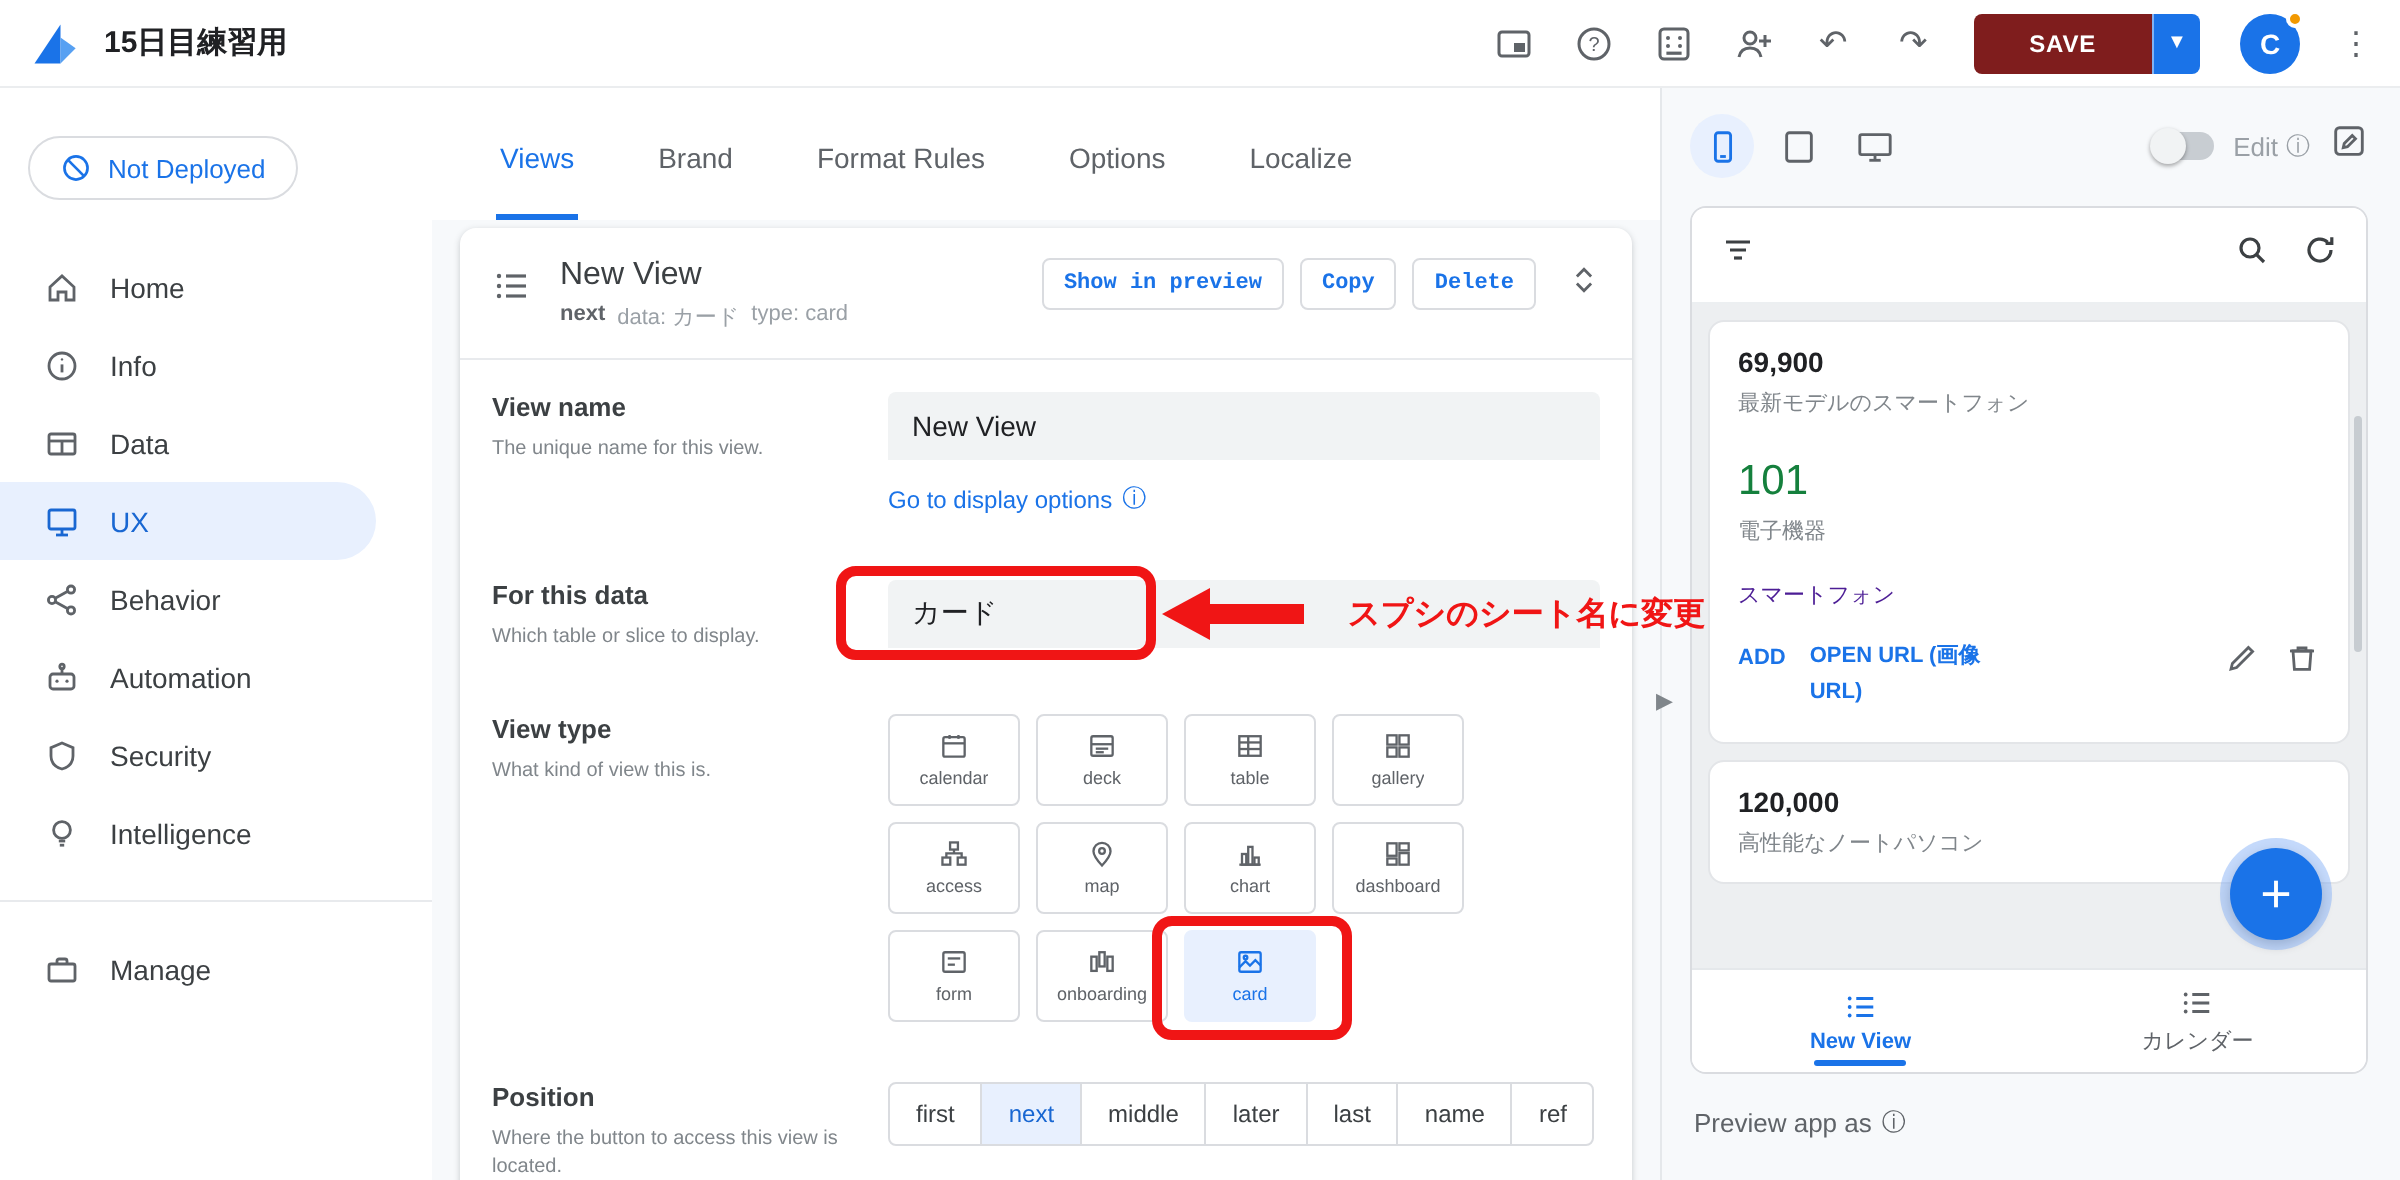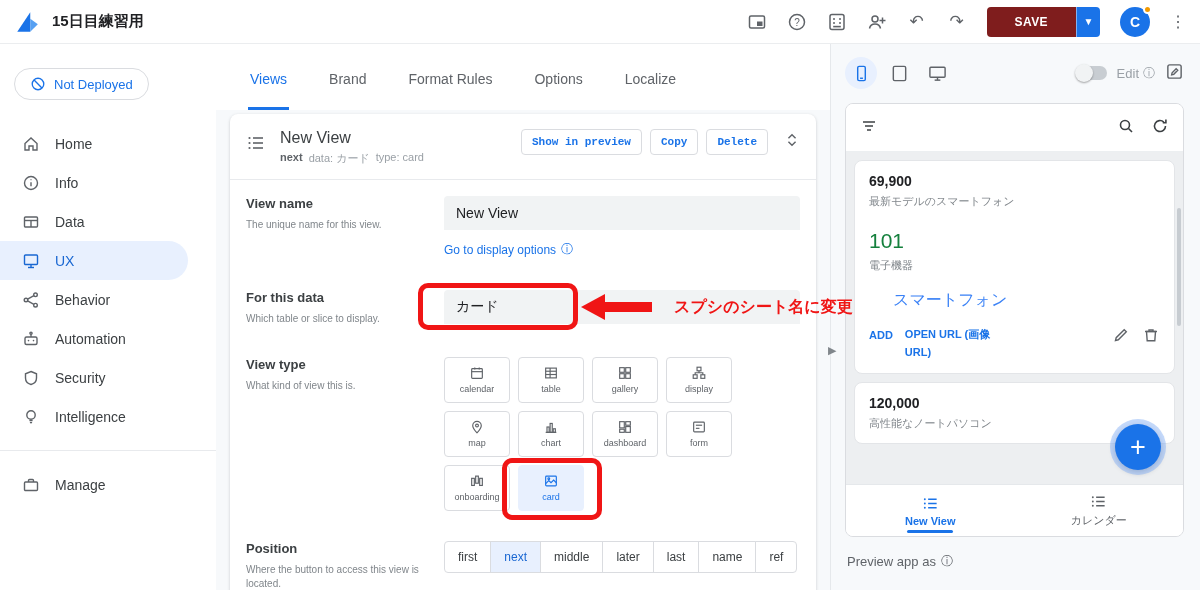--- a/index.html
+++ b/index.html
@@ -101,21 +101,21 @@
   .phone { position:relative; margin:4px 16px 0 14px; background:#fff; border:1px solid #dadce0; border-radius:8px; height:434px; overflow:hidden; display:flex; flex-direction:column; }
   .ph-toolbar { height:48px; display:flex; align-items:center; padding:0 14px; border-bottom:1px solid #eceff1; background:#fff; flex-shrink:0; }
   .ph-toolbar svg { width:18px; height:18px; stroke:#3c4043; fill:none; stroke-width:1.6; }
   .ph-tb-right { margin-left:auto; display:flex; gap:16px; }
   .ph-content { flex:1; background:#edeff1; padding:8px; overflow:hidden; position:relative; }
   .pcard { background:#fff; border:1px solid #e3e5e8; border-radius:8px; padding:12px 14px; margin-bottom:8px; }
   .p-price { font-size:14px; font-weight:700; color:#202124; }
   .p-desc { margin-top:5px; font-size:11px; color:#80868b; }
   .p-qty { margin-top:20px; font-size:21px; color:#15803d; }
   .p-cat { margin-top:5px; font-size:11px; color:#80868b; }
-  .p-name { margin-top:17px; font-size:16px; color:#3b82f6;margin-left:24px; }
+  .p-name { margin-top:17px; font-size:11px; color:#4c1d95; }
   .p-actions { margin-top:15px; display:flex; align-items:flex-start; gap:12px; }
   .p-add { font-size:11px; font-weight:700; color:#1a73e8; cursor:pointer; padding-top:3px; }
   .p-openurl { font-size:11px; font-weight:600; color:#1a73e8; cursor:pointer; width:96px; line-height:1.6; }
   .p-act-sp { flex:1; }
   .p-ico { cursor:pointer; }
   .p-ico svg { width:18px; height:18px; stroke:#5f6368; fill:none; stroke-width:1.4; }
   .fab { position:absolute; right:22px; bottom:66px; width:46px; height:46px; border-radius:50%; background:#1a73e8; color:#fff; font-size:27px; font-weight:400; display:flex; align-items:center; justify-content:center; cursor:pointer; box-shadow:0 0 0 5px rgba(138,180,248,.5), 0 2px 6px rgba(0,0,0,.3); z-index:5; }
   .ph-scrollbar { position:absolute; right:2px; top:56px; width:4px; height:118px; background:#c7ccd1; border-radius:2px; }
   .ph-nav { height:52px; background:#fff; border-top:1px solid #e5e8eb; display:flex; flex-shrink:0; }
   .nav-item { flex:1; display:flex; flex-direction:column; align-items:center; justify-content:center; gap:3px; font-size:11px; color:#5f6368; cursor:pointer; position:relative; }
@@ -353,20 +353,29 @@
                 <svg viewBox="0 0 18 18">
                     <rect x="3" y="4" width="12" height="11" rx="1"></rect>
                     <line x1="3" y1="7.5" x2="15" y2="7.5"></line>
                     <line x1="6.5" y1="2.8" x2="6.5" y2="5"></line>
                     <line x1="11.5" y1="2.8" x2="11.5" y2="5"></line>
                   </svg>
                 <span class="vt-label">calendar</span>
               </div>
               <div class="vt-btn">
                 <svg viewBox="0 0 18 18">
+                    <rect x="3" y="3.5" width="12" height="11" rx="1"></rect>
+                    <line x1="3" y1="8" x2="15" y2="8"></line>
+                    <line x1="5.5" y1="10.5" x2="12.5" y2="10.5"></line>
+                    <line x1="5.5" y1="12.5" x2="10" y2="12.5"></line>
+                  </svg>
+                <span class="vt-label">deck</span>
+              </div>
+              <div class="vt-btn">
+                <svg viewBox="0 0 18 18">
                     <rect x="3" y="3.5" width="12" height="11"></rect>
                     <line x1="3" y1="7" x2="15" y2="7"></line>
                     <line x1="3" y1="10.7" x2="15" y2="10.7"></line>
                     <line x1="8" y1="3.5" x2="8" y2="14.5"></line>
                   </svg>
                 <span class="vt-label">table</span>
               </div>
               <div class="vt-btn">
                 <svg viewBox="0 0 18 18">
                     <rect x="3" y="3" width="5.2" height="5.2"></rect>
@@ -376,21 +385,21 @@
                   </svg>
                 <span class="vt-label">gallery</span>
               </div>
               <div class="vt-btn">
                 <svg viewBox="0 0 18 18">
                     <rect x="6.8" y="2.5" width="4.4" height="4"></rect>
                     <rect x="2.5" y="11" width="4.4" height="4"></rect>
                     <rect x="11.1" y="11" width="4.4" height="4"></rect>
                     <path d="M9 6.5v2.2M4.7 11V8.7h8.6V11"></path>
                   </svg>
-                <span class="vt-label">display</span>
+                <span class="vt-label">access</span>
               </div>
               <div class="vt-btn">
                 <svg viewBox="0 0 18 18">
                     <path d="M9 15.5c3-3.2 4.8-5.6 4.8-8A4.8 4.8 0 004.2 7.5c0 2.4 1.8 4.8 4.8 8z"></path>
                     <circle cx="9" cy="7.3" r="1.6"></circle>
                   </svg>
                 <span class="vt-label">map</span>
               </div>
               <div class="vt-btn">
                 <svg viewBox="0 0 18 18">

